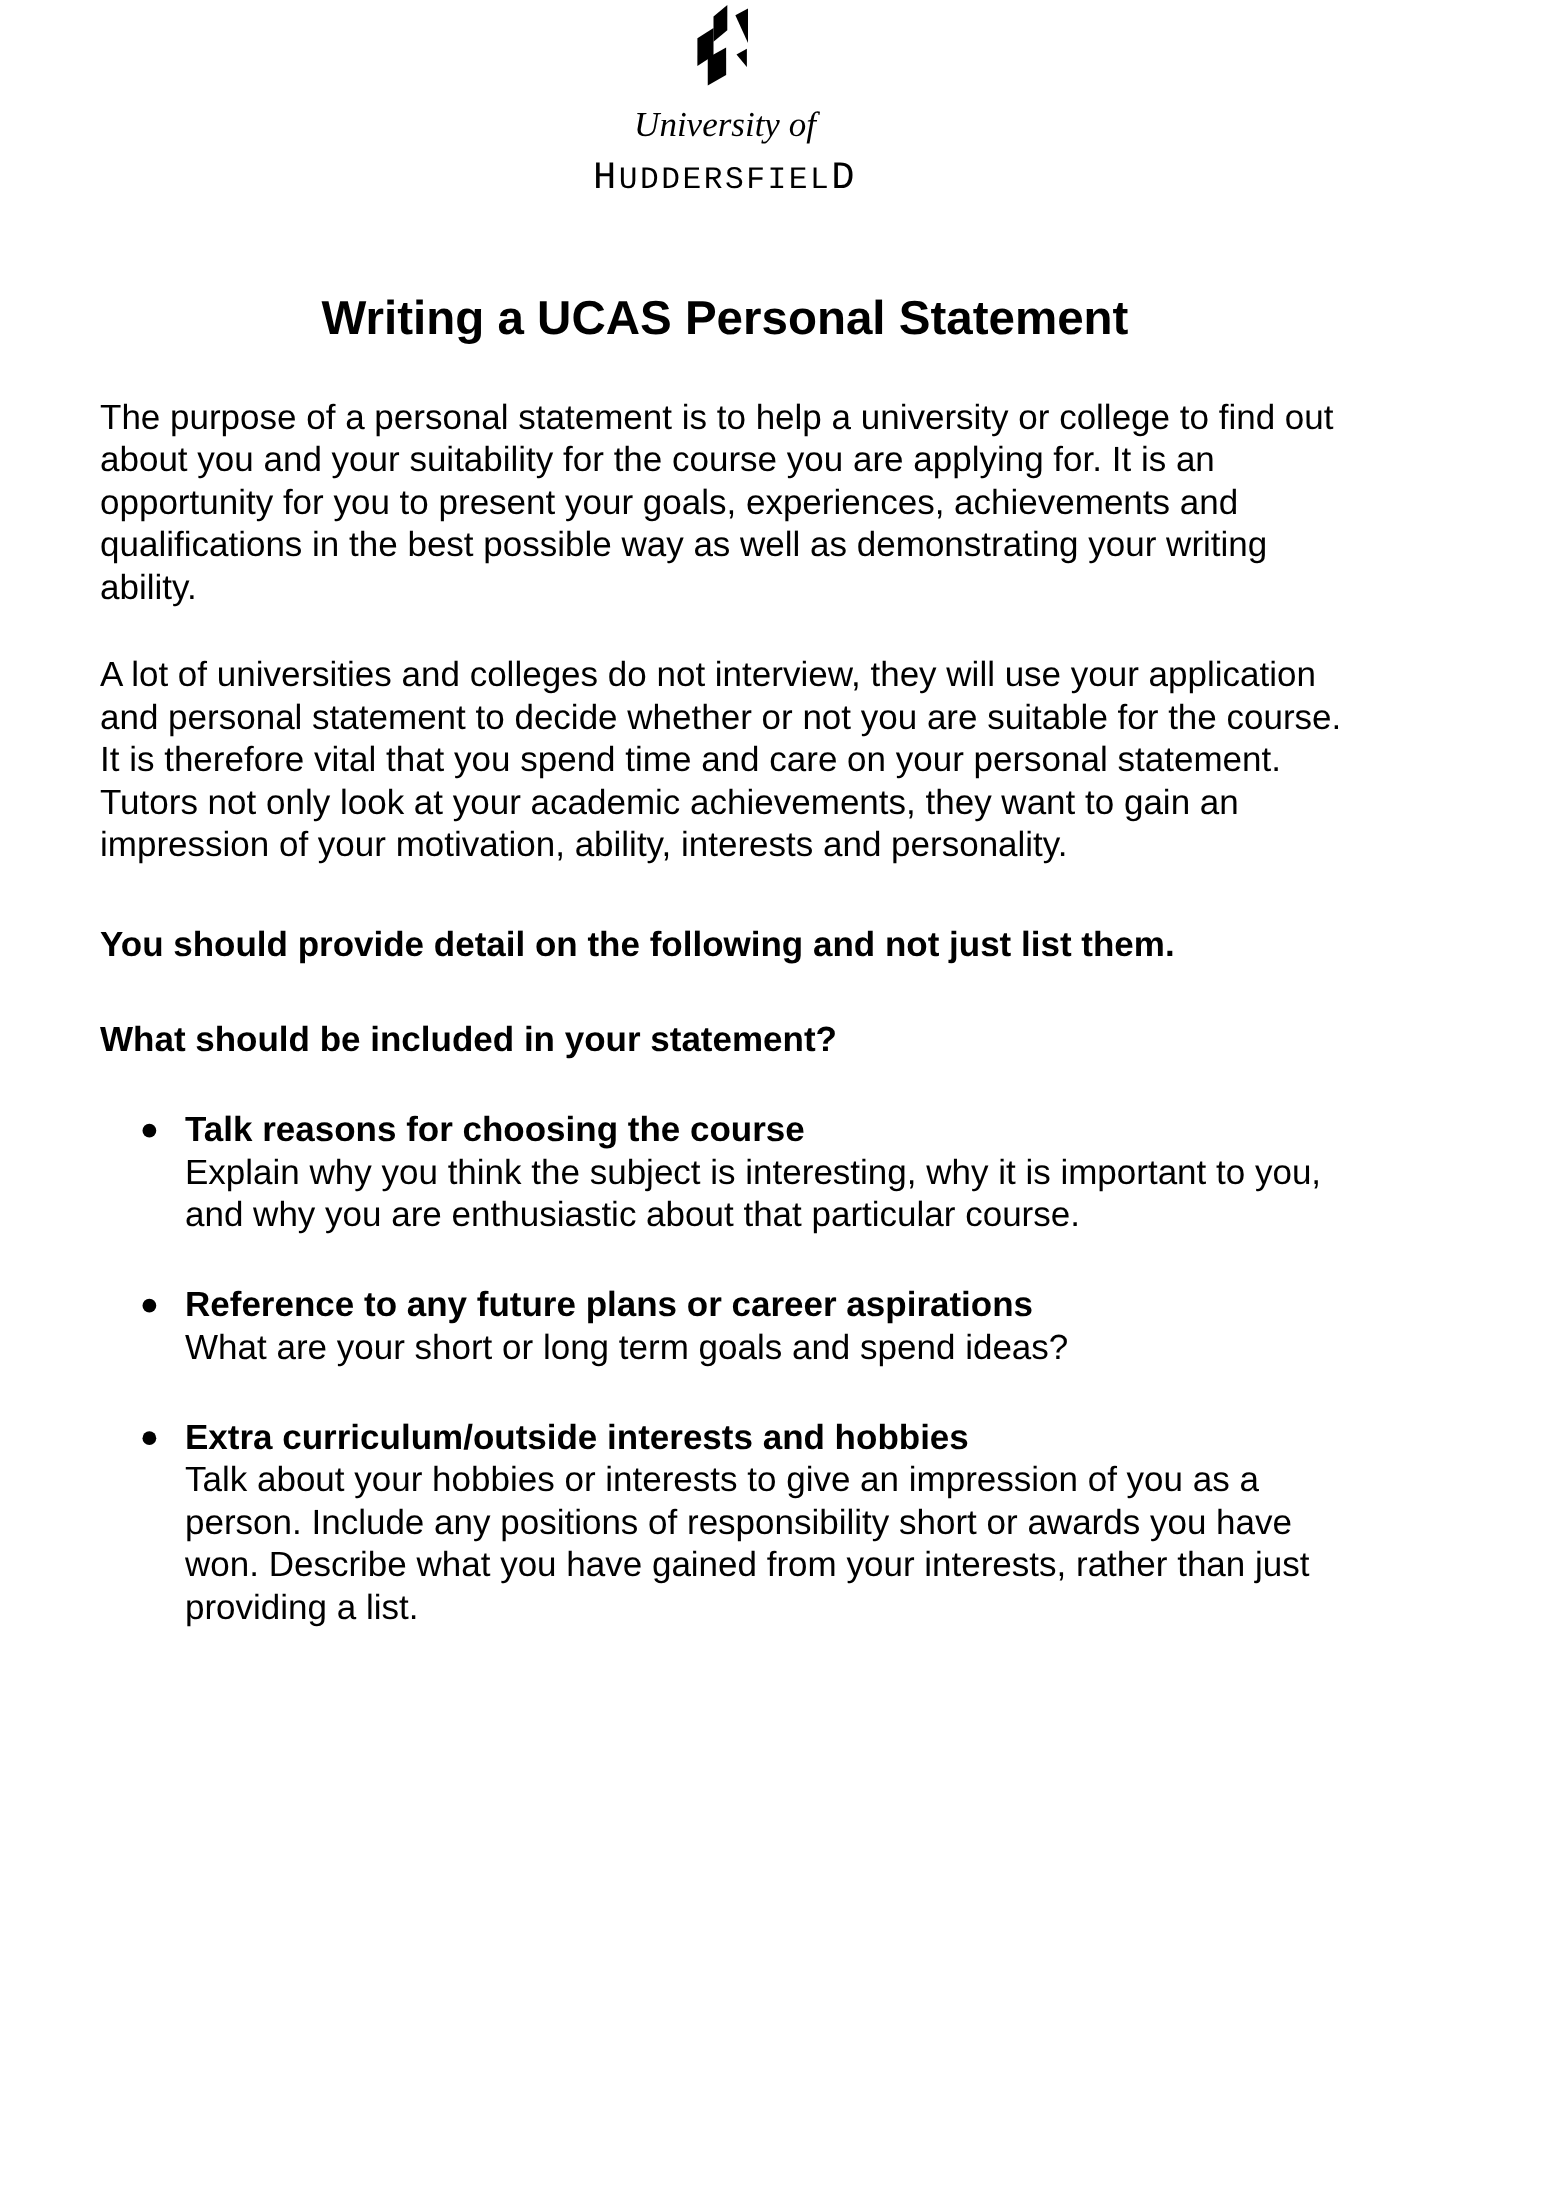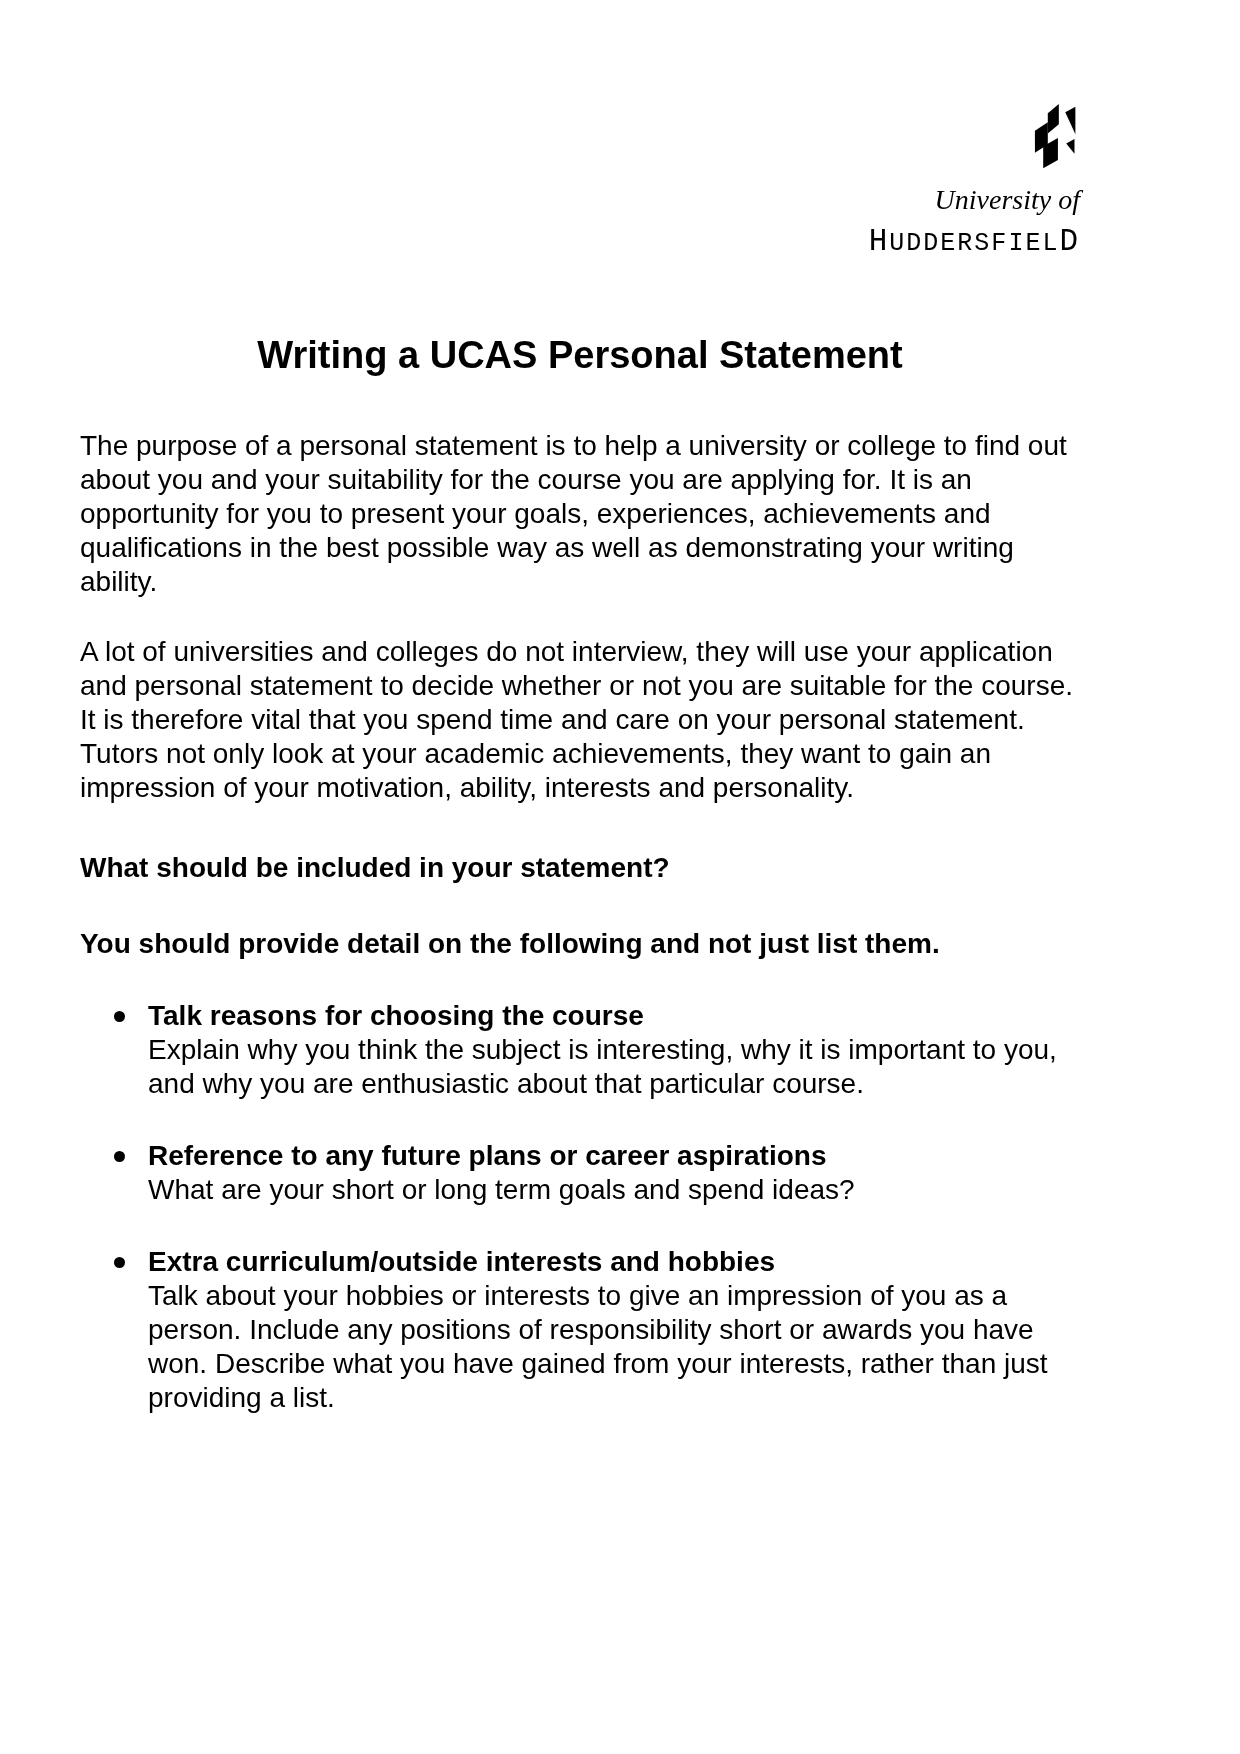--- a/index.html
+++ b/index.html
@@ -15,22 +15,21 @@
     overflow: hidden;
   }
 
   .content {
     margin-left: 80px;
     width: 1000px;
   }
 
   
   .logo-block {
-    padding-top: 100px;
-    text-align: right;
+    text-align: center;
   }
   .logo-mark svg { display: inline-block; }
   .logo-line1 {
     font-family: "Liberation Serif", serif;
     font-style: italic;
     font-size: 28px;
     line-height: 28px;
     margin-top: 6px;
   }
   .logo-name {
@@ -50,21 +49,21 @@
     font-weight: bold;
     line-height: 40px;
   }
 
   
   .body-text {
     font-size: 28px;
     line-height: 34px;
   }
   .para { margin-top: 36px; }
-  .para:first-of-type { margin-top: 54px; }
+  .para:first-of-type { margin-top: 42px; }
 
   .subheading {
     font-size: 28px;
     line-height: 34px;
     font-weight: bold;
     margin-top: 46px;
   }
   .subheading + .subheading { margin-top: 42px; }
 
   
@@ -111,22 +110,22 @@
       </div>
       <div class="logo-line1">University of</div>
       <div class="logo-name"><span class="cap">H</span><span>UDDERSFIEL</span><span class="cap">D</span></div>
     </div>
 
     <h1 class="doc-title">Writing a UCAS Personal Statement</h1>
 
     <p class="para body-text">The purpose of a personal statement is to help a university or college to find out about you and your suitability for the course you are applying for. It is an opportunity for you to present your goals, experiences, achievements and qualifications in the best possible way as well as demonstrating your writing ability.</p>
     <p class="para body-text">A lot of universities and colleges do not interview, they will use your application and personal statement to decide whether or not you are suitable for the course. It is therefore vital that you spend time and care on your personal statement. Tutors not only look at your academic achievements, they want to gain an impression of your motivation, ability, interests and personality.</p>
 
+    <div class="subheading">You should provide detail on the following and not just list them.</div>
     <div class="subheading">What should be included in your statement?</div>
-    <div class="subheading">You should provide detail on the following and not just list them.</div>
 
     <ul class="bullet-list">
 
       <li class="bullet-item">
         <span class="dot"></span>
         <div class="bullet-title">Talk reasons for choosing the course</div>
         <div class="bullet-body">Explain why you think the subject is interesting, why it is important to you, and why you are enthusiastic about that particular course.</div>
       </li>
 
       <li class="bullet-item">

